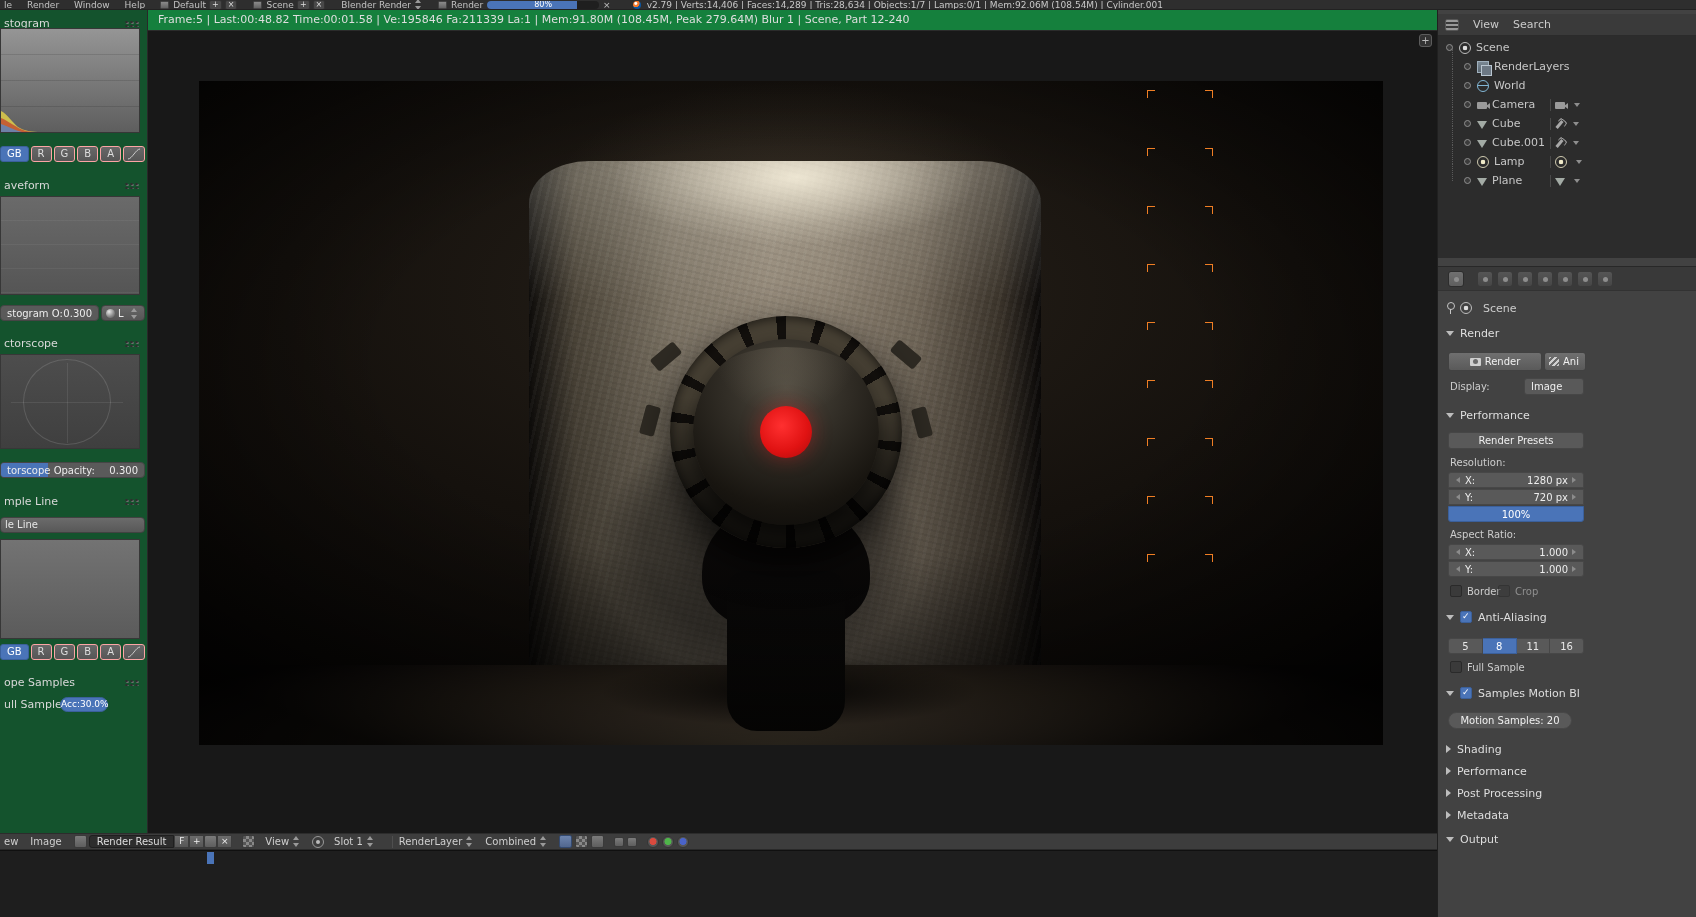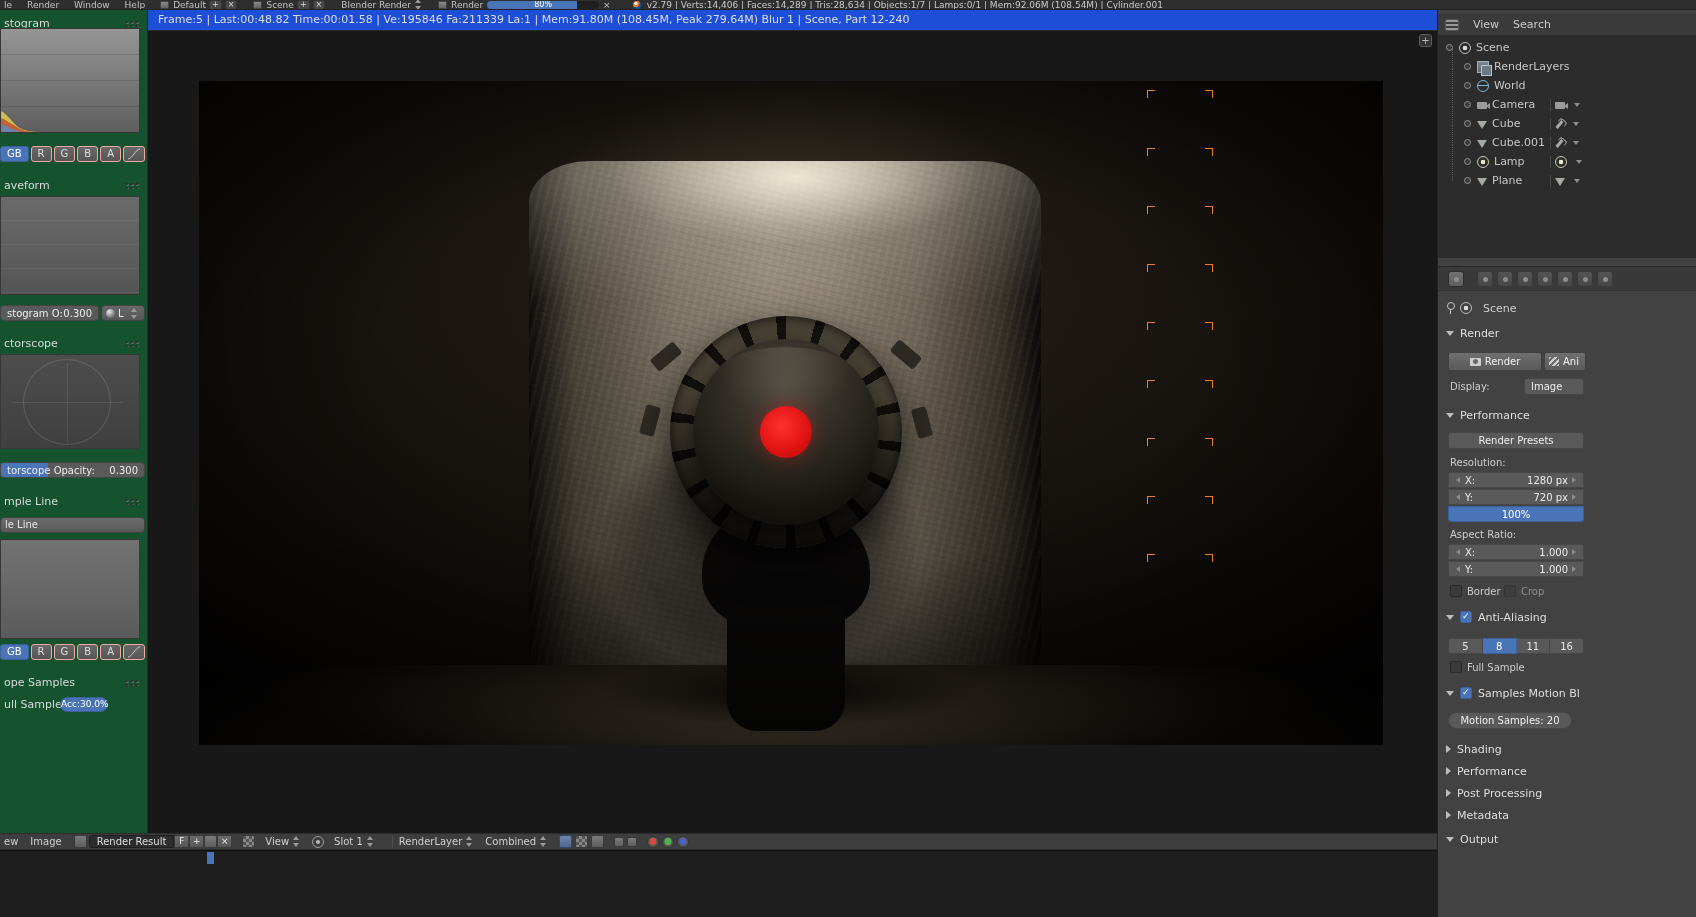--- a/index.html
+++ b/index.html
@@ -50,21 +50,21 @@
 .tri-r{display:inline-block;width:0;height:0;border-top:4px solid transparent;border-bottom:4px solid transparent;border-left:5px solid #bdbdbd;flex:none}
 .ud{display:inline-block;position:relative;width:7px;height:11px;margin-left:4px;flex:none}
 .ud::before{content:"";position:absolute;left:0;top:0;border-left:3px solid transparent;border-right:3px solid transparent;border-bottom:4px solid #9a9a9a}
 .ud::after{content:"";position:absolute;left:0;bottom:0;border-left:3px solid transparent;border-right:3px solid transparent;border-top:4px solid #9a9a9a}
 .cb{display:inline-block;width:12px;height:12px;background:#3a3a3a;border:1px solid #2a2a2a;border-radius:2px;position:relative;flex:none}
 .cb.checked{background:#4a74b8;border-color:#3b609b}
 .cb.checked::after{content:"✓";position:absolute;left:1px;top:-1px;font-size:9px;color:#fff}
 .cb.dim{opacity:.55}
 
 
-.stats-strip{position:absolute;left:148px;top:10px;width:1289px;height:21px;background:#1d4ed8;border-bottom:1px solid #2b2b2b;line-height:20px;padding-left:10px;color:#dedede;font-size:11px;white-space:nowrap;overflow:hidden}
+.stats-strip{position:absolute;left:148px;top:10px;width:1289px;height:21px;background:#15803d;border-bottom:1px solid #2b2b2b;line-height:20px;padding-left:10px;color:#dedede;font-size:11px;white-space:nowrap;overflow:hidden}
 .viewport{position:absolute;left:148px;top:31px;width:1289px;height:802px;background:#181818;overflow:hidden}
 .corner-plus{position:absolute;right:5px;top:3px;width:13px;height:13px;border:1px solid #5c5c5c;border-radius:3px;background:#333;color:#bbb;font-size:10px;line-height:11px;text-align:center}
 
 
 .render-image{position:absolute;left:51px;top:50px;width:1184px;height:664px;background:#090706;overflow:hidden}
 .rw-wall{position:absolute;inset:0;background:radial-gradient(ellipse 95% 85% at 50% 32%,#262019 0%,#15110d 45%,#070504 100%)}
 .rw-glow{position:absolute;left:230px;top:-60px;width:720px;height:400px;background:radial-gradient(ellipse 50% 50% at 50% 50%,rgba(150,132,105,.22),transparent 70%)}
 .rw-cylinder{position:absolute;left:330px;top:80px;width:512px;height:542px;border-radius:60px 60px 26px 26px/42px 42px 18px 18px;background:
  radial-gradient(ellipse 46% 16% at 52% 3%,rgba(255,248,228,.8),rgba(255,248,228,.16) 55%,transparent 78%),
  linear-gradient(180deg,rgba(255,252,238,.22),transparent 26%,rgba(0,0,0,.22) 72%,rgba(0,0,0,.5) 100%),
@@ -502,21 +502,21 @@
     <div class="nfld r-bot" style="top:269px">
       <span class="arrL"></span>
       <span class="nlab">Y:</span>
       <span>1.000</span>
       <span class="arrR"></span>
     </div>
     <div class="cbrow" style="top:292px;left:12px">
       <span class="cb"></span>
       <span>Border</span>
     </div>
-    <div class="cbrow" style="top:292px;left:66px;color:#8f8f8f">
+    <div class="cbrow" style="top:292px;left:60px;color:#8f8f8f">
       <span class="cb dim"></span>
       <span>Crop</span>
     </div>
 
     <div class="phdr" style="top:318px">
       <span class="tri-d"></span>
       <span class="cb checked"></span>
       <span>Anti-Aliasing</span>
     </div>
     <div class="seg" style="top:346px">

